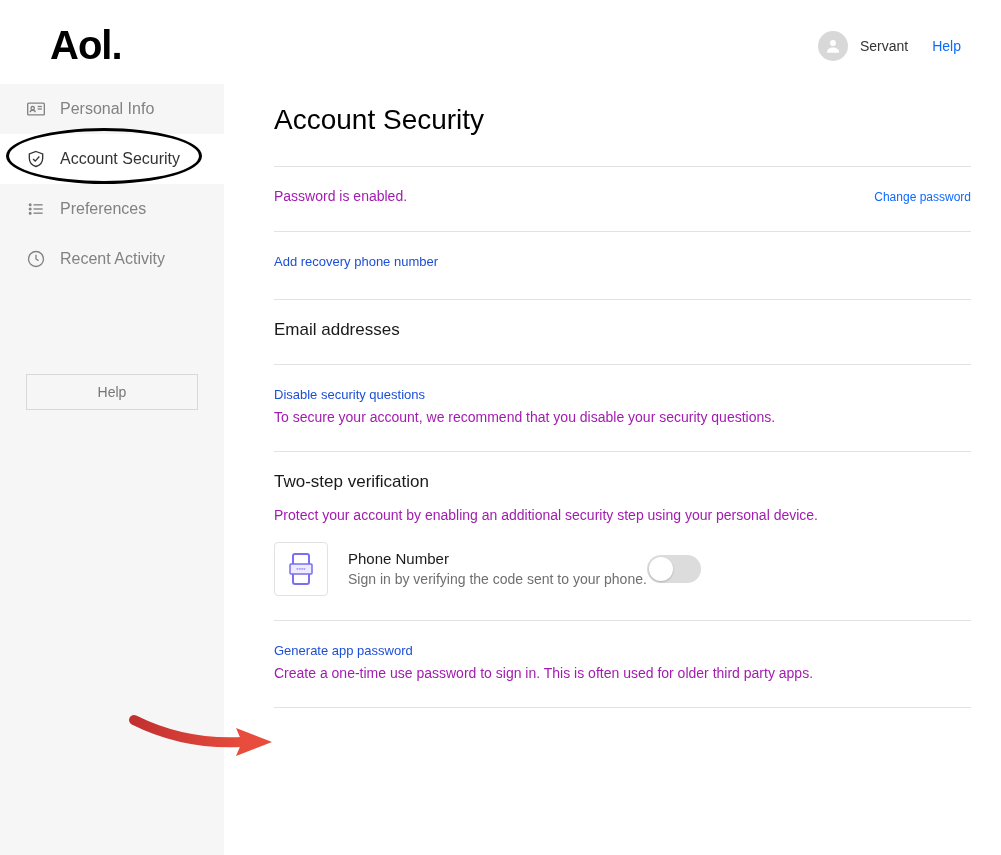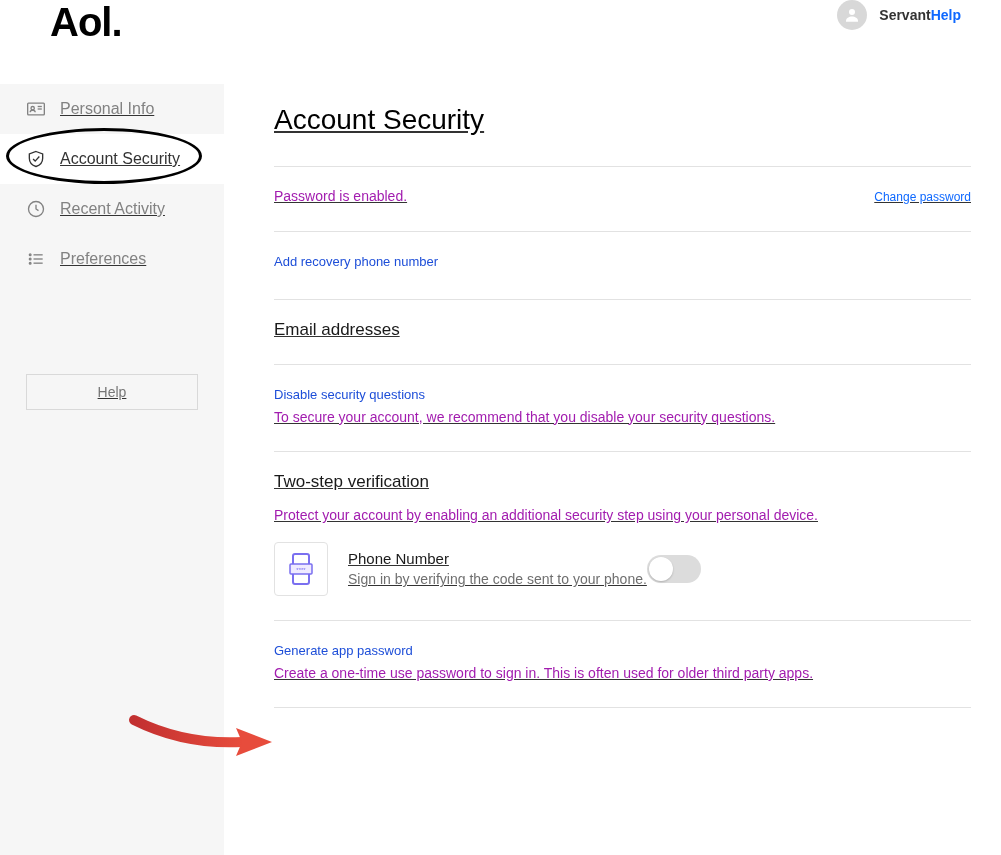--- a/index.html
+++ b/index.html
@@ -11,49 +11,49 @@
     overflow: hidden;
     color: #333;
     position: relative;
   }
   a { text-decoration: none; }
 
   
   .header {
     height: 84px;
     display: flex;
-    align-items: flex-start;
+    align-items: center;
     justify-content: space-between;
-    padding: 0 40px 0 50px;
+    padding: 7px 40px 0 50px;
   }
   .logo {
     font-weight: 900;
     font-size: 40px;
     letter-spacing: -1px;
     color: #000;
     font-family: Arial, Helvetica, sans-serif;
   }
   .header-right {
     display: flex;
     align-items: center;
-    font-weight: bold;
+    gap: 24px;
   }
   .avatar {
     width: 30px; height: 30px;
     border-radius: 50%;
     background: #d8d8d8;
     display: flex; align-items: center; justify-content: center;
   }
   .avatar svg { width: 18px; height: 18px; fill: #fff; }
   .user-block { display: flex; align-items: center; gap: 12px; }
   .username { color: #333; font-size: 14px; }
   .help-link { color: #0f69ff; font-size: 14px; }
 
   
-  .layout { display: flex; text-decoration: underline; }
+  .layout { display: flex; }
   .sidebar {
     width: 224px;
     background: #f6f6f6;
     height: 771px;
     padding-top: 0;
     border-right: none;
   }
   .side-item {
     display: flex;
     align-items: center;
@@ -216,38 +216,38 @@
         <svg viewBox="0 0 24 24">
             <path d="M12 3l8 3v5c0 5-3.5 8.5-8 10-4.5-1.5-8-5-8-10V6l8-3z"></path>
             <path d="M8.5 12l2.5 2.5L16 9"></path>
           </svg>
       </span>
       <span>Account Security</span>
     </div>
     <div class="side-item">
       <span class="icon">
         <svg viewBox="0 0 24 24">
-            <circle cx="12" cy="12" r="9"></circle>
-            <path d="M12 7v5l3 2"></path>
-          </svg>
-      </span>
-      <span>Recent Activity</span>
-    </div>
-    <div class="side-item">
-      <span class="icon">
-        <svg viewBox="0 0 24 24">
             <circle cx="5" cy="7" r="1"></circle>
             <circle cx="5" cy="12" r="1"></circle>
             <circle cx="5" cy="17" r="1"></circle>
             <line x1="9" y1="7" x2="20" y2="7"></line>
             <line x1="9" y1="12" x2="20" y2="12"></line>
             <line x1="9" y1="17" x2="20" y2="17"></line>
           </svg>
       </span>
       <span>Preferences</span>
+    </div>
+    <div class="side-item">
+      <span class="icon">
+        <svg viewBox="0 0 24 24">
+            <circle cx="12" cy="12" r="9"></circle>
+            <path d="M12 7v5l3 2"></path>
+          </svg>
+      </span>
+      <span>Recent Activity</span>
     </div>
 
     <div class="sidebar-help">Help</div>
   </div>
 
   <div class="main">
     <h1 class="page-title">Account Security</h1>
 
     <div class="section first">
       <div class="row-between">

